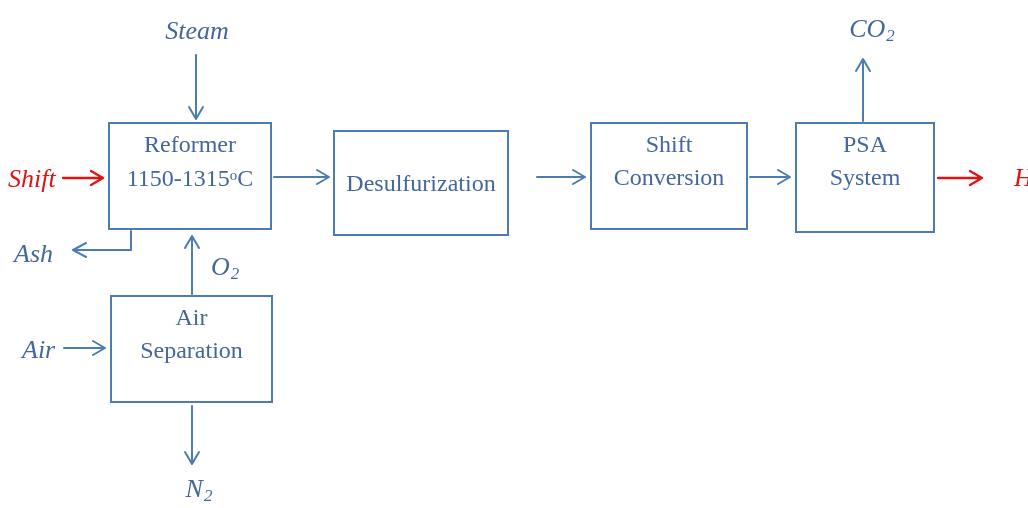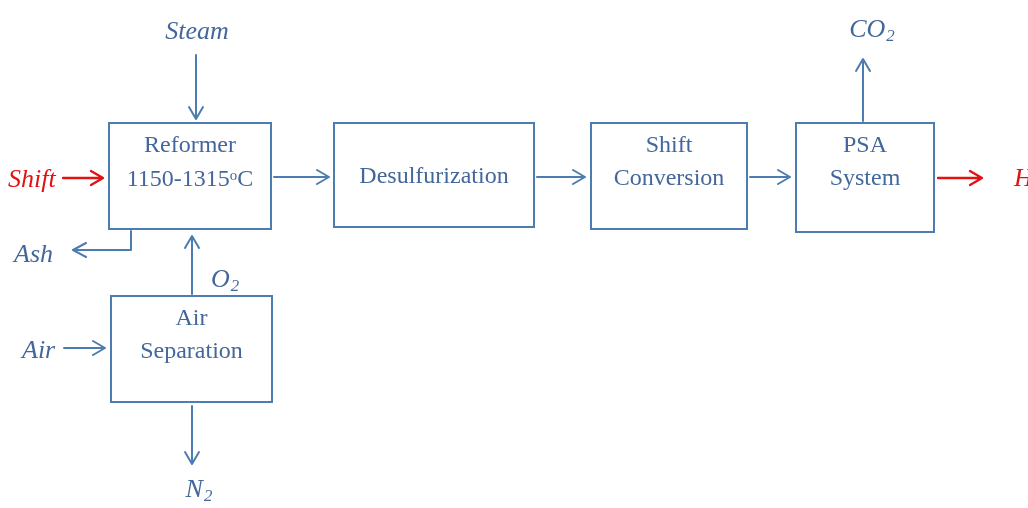--- a/index.html
+++ b/index.html
@@ -26,21 +26,21 @@
     background:var(--bg);
     color:var(--text);
     font-size:24px;line-height:33px;
     display:flex;flex-direction:column;align-items:center;
     padding-top:4px;
     text-align:center;
     white-space:nowrap;
   }
   .box.vcenter{justify-content:center;padding-top:0;}
   .box-reformer{left:108px;top:122px;width:164px;height:108px;}
-  .box-desulfurization{left:333px;top:122px;width:202px;height:106px;}
+  .box-desulfurization{left:333px;top:130px;width:176px;height:106px;}
   .box-shift{left:590px;top:122px;width:158px;height:108px;}
   .box-psa{left:795px;top:122px;width:140px;height:111px;}
   .box-airsep{left:110px;top:295px;width:163px;height:108px;}
   .temp-line{font-size:24px;margin-top:1px;}
   sup.deg{font-size:0.62em;vertical-align:0.4em;line-height:0;}
   sub.chem{font-size:0.65em;vertical-align:-0.22em;line-height:0;margin-left:1px;}
   .lbl{
     position:absolute;
     color:var(--text);
     font-size:26px;line-height:30px;
@@ -92,21 +92,21 @@
     <div>Air</div>
     <div>Separation</div>
   </div>
 
   <div class="lbl centerx" style="left:197px;top:16px;">Steam</div>
 
   <div class="lbl red" style="left:8px;top:164px;">Shift</div>
 
   <div class="lbl" style="left:14px;top:239px;">Ash</div>
 
-  <div class="lbl" style="left:211px;top:252px;margin-top:12px;"><span>O</span><sub class="chem">2</sub></div>
+  <div class="lbl" style="left:211px;top:252px;"><span>O</span><sub class="chem">2</sub></div>
 
   <div class="lbl" style="left:22px;top:335px;">Air</div>
 
   <div class="lbl centerx" style="left:199px;top:474px;"><span>N</span><sub class="chem">2</sub></div>
 
   <div class="lbl centerx" style="left:872px;top:14px;"><span>CO</span><sub class="chem">2</sub></div>
 
   <div class="lbl red" style="left:994px;top:163px;margin-left:20px;"><span>H</span><sub class="chem">2</sub></div>
 
 </div>

